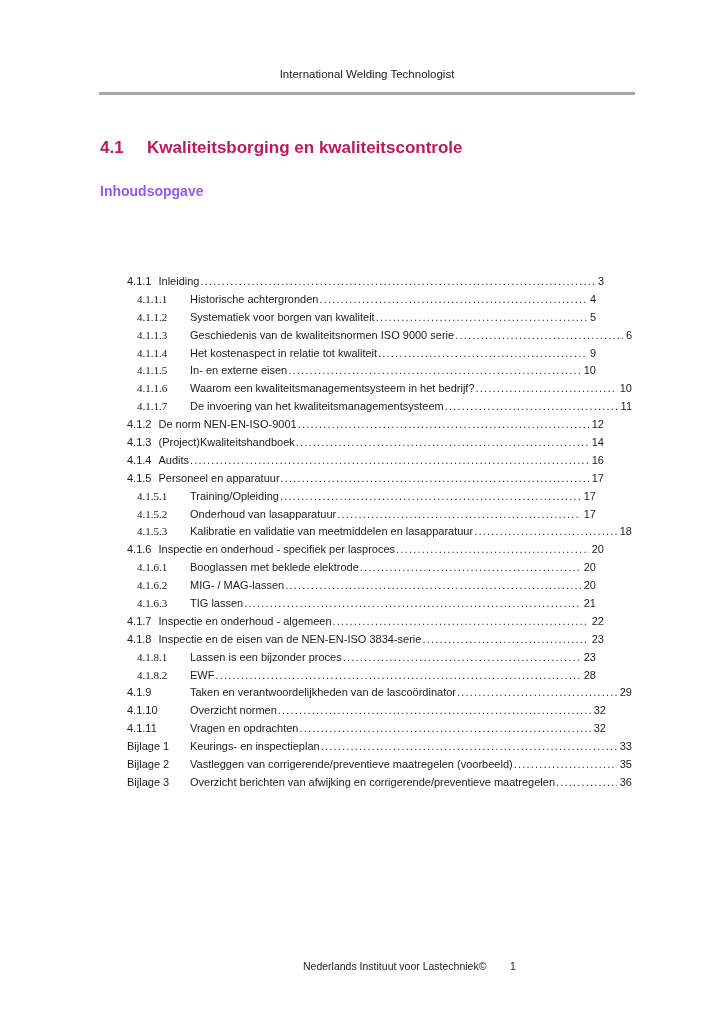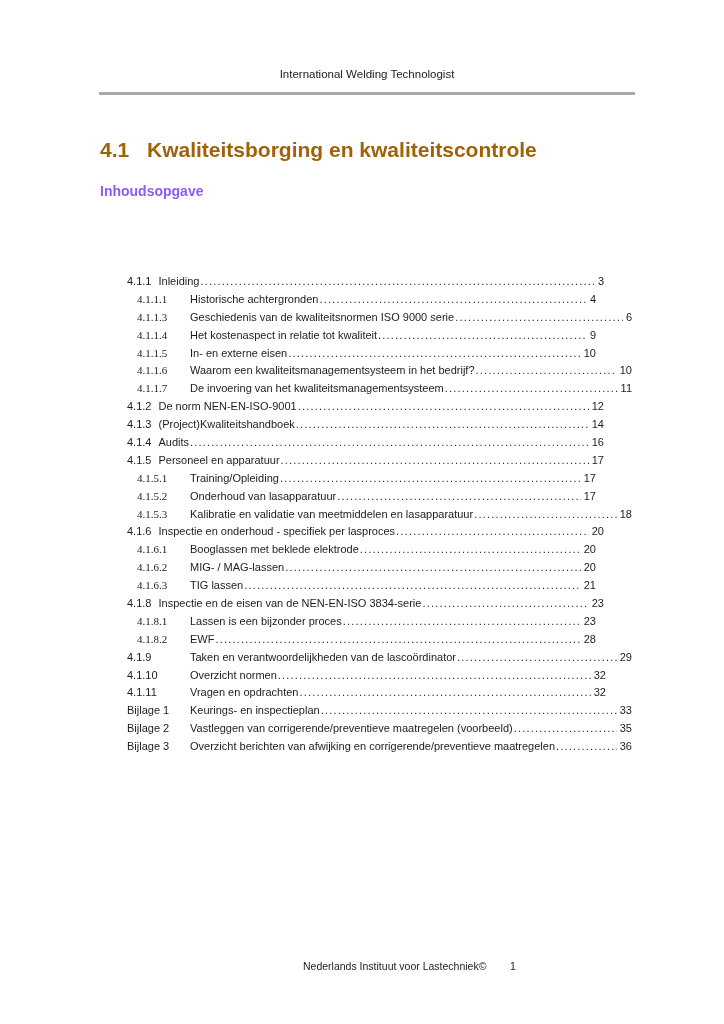--- a/index.html
+++ b/index.html
@@ -32,23 +32,23 @@
     width: 536px;
     height: 3px;
     background: #a8a8a8;
   }
   .section-title {
     position: absolute;
     top: 138px;
     left: 100px;
     width: 534px;
     display: flex;
-    font-size: 21px;
+    font-size: 17px;
     font-weight: bold;
-    color: #a16207;
+    color: #be185d;
   }
   .section-title .sec-num { flex: 0 0 47px; }
   .toc-heading {
     position: absolute;
     top: 183px;
     left: 100px;
     font-size: 14px;
     font-weight: bold;
     color: #8b5cf6;
   }
@@ -125,20 +125,26 @@
         <span class="t">Inleiding</span>
         <span class="dots"></span>
         <span class="pg">3</span>
       </div>
       <div class="toc-row l2">
         <span class="no">4.1.1.1</span>
         <span class="t">Historische achtergronden</span>
         <span class="dots"></span>
         <span class="pg">4</span>
       </div>
+      <div class="toc-row l2">
+        <span class="no">4.1.1.2</span>
+        <span class="t">Systematiek voor borgen van kwaliteit</span>
+        <span class="dots"></span>
+        <span class="pg">5</span>
+      </div>
       <div class="toc-row l2 wide">
         <span class="no">4.1.1.3</span>
         <span class="t">Geschiedenis van de kwaliteitsnormen ISO 9000 serie</span>
         <span class="dots"></span>
         <span class="pg">6</span>
       </div>
       <div class="toc-row l2">
         <span class="no">4.1.1.4</span>
         <span class="t">Het kostenaspect in relatie tot kwaliteit</span>
         <span class="dots"></span>
@@ -222,20 +228,26 @@
         <span class="dots"></span>
         <span class="pg">20</span>
       </div>
       <div class="toc-row l2">
         <span class="no">4.1.6.3</span>
         <span class="t">TIG lassen</span>
         <span class="dots"></span>
         <span class="pg">21</span>
       </div>
       <div class="toc-row l1">
+        <span class="no">4.1.7</span>
+        <span class="t">Inspectie en onderhoud - algemeen</span>
+        <span class="dots"></span>
+        <span class="pg">22</span>
+      </div>
+      <div class="toc-row l1">
         <span class="no">4.1.8</span>
         <span class="t">Inspectie en de eisen van de NEN-EN-ISO 3834-serie</span>
         <span class="dots"></span>
         <span class="pg">23</span>
       </div>
       <div class="toc-row l2">
         <span class="no">4.1.8.1</span>
         <span class="t">Lassen is een bijzonder proces</span>
         <span class="dots"></span>
         <span class="pg">23</span>

